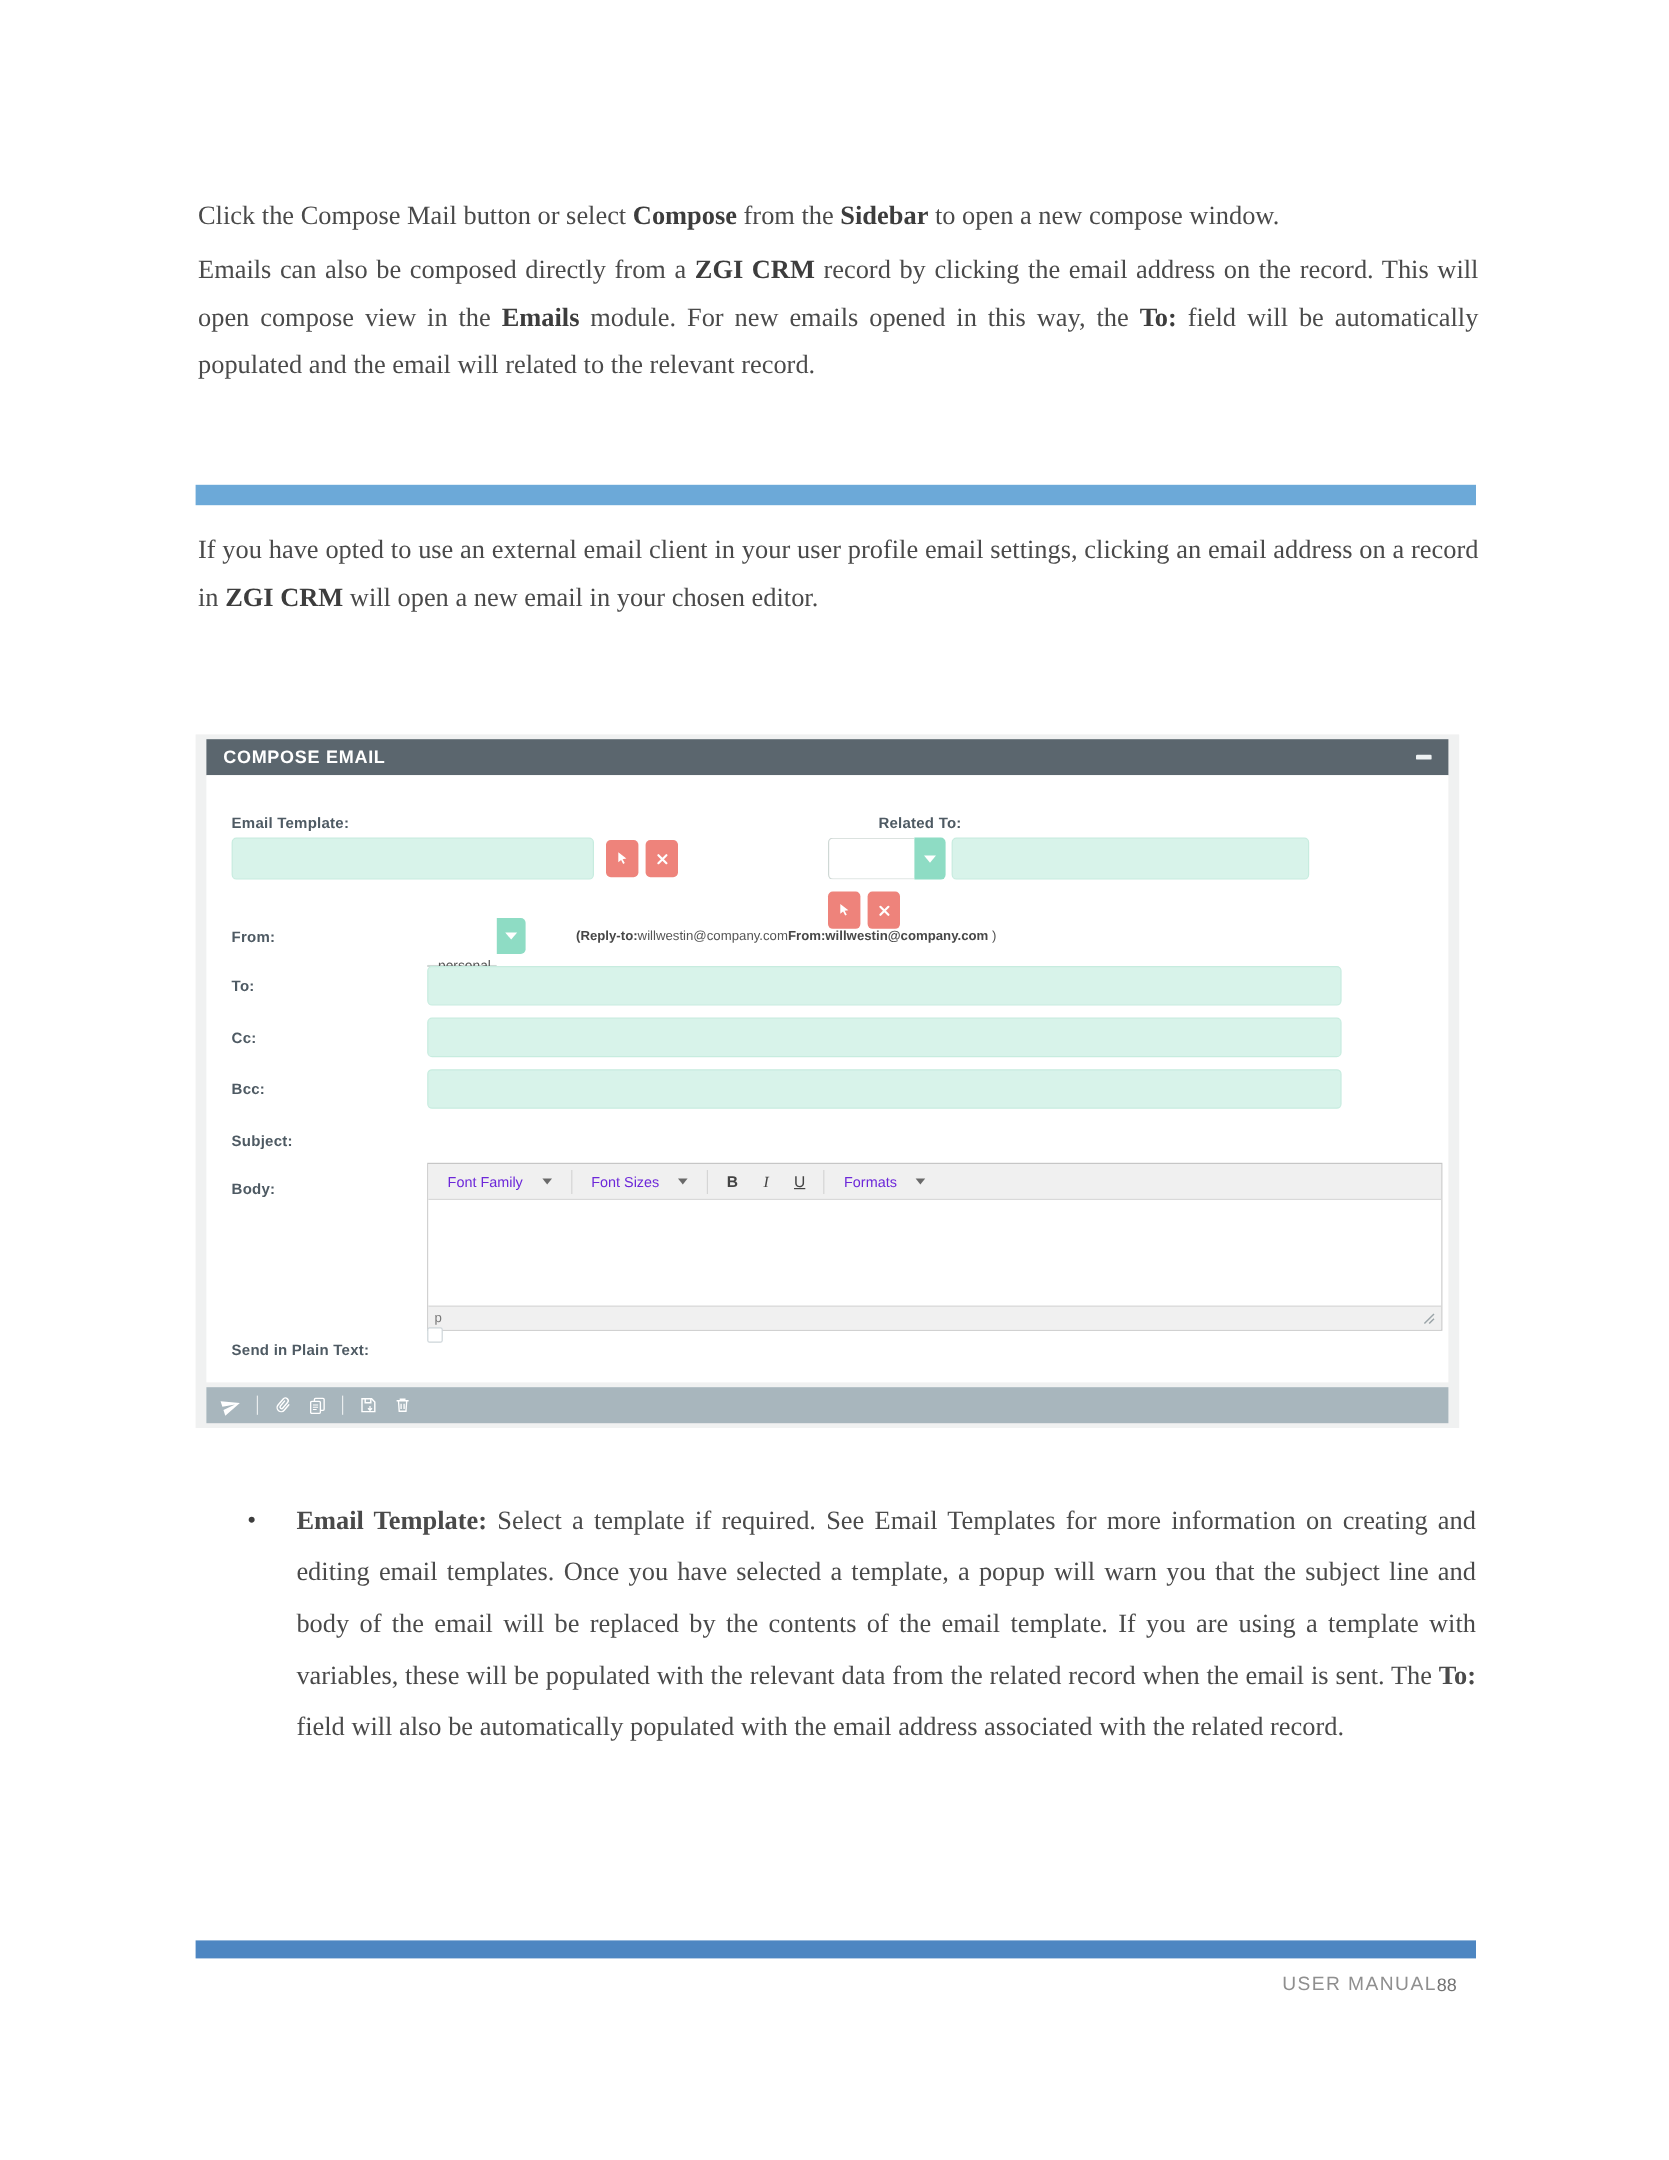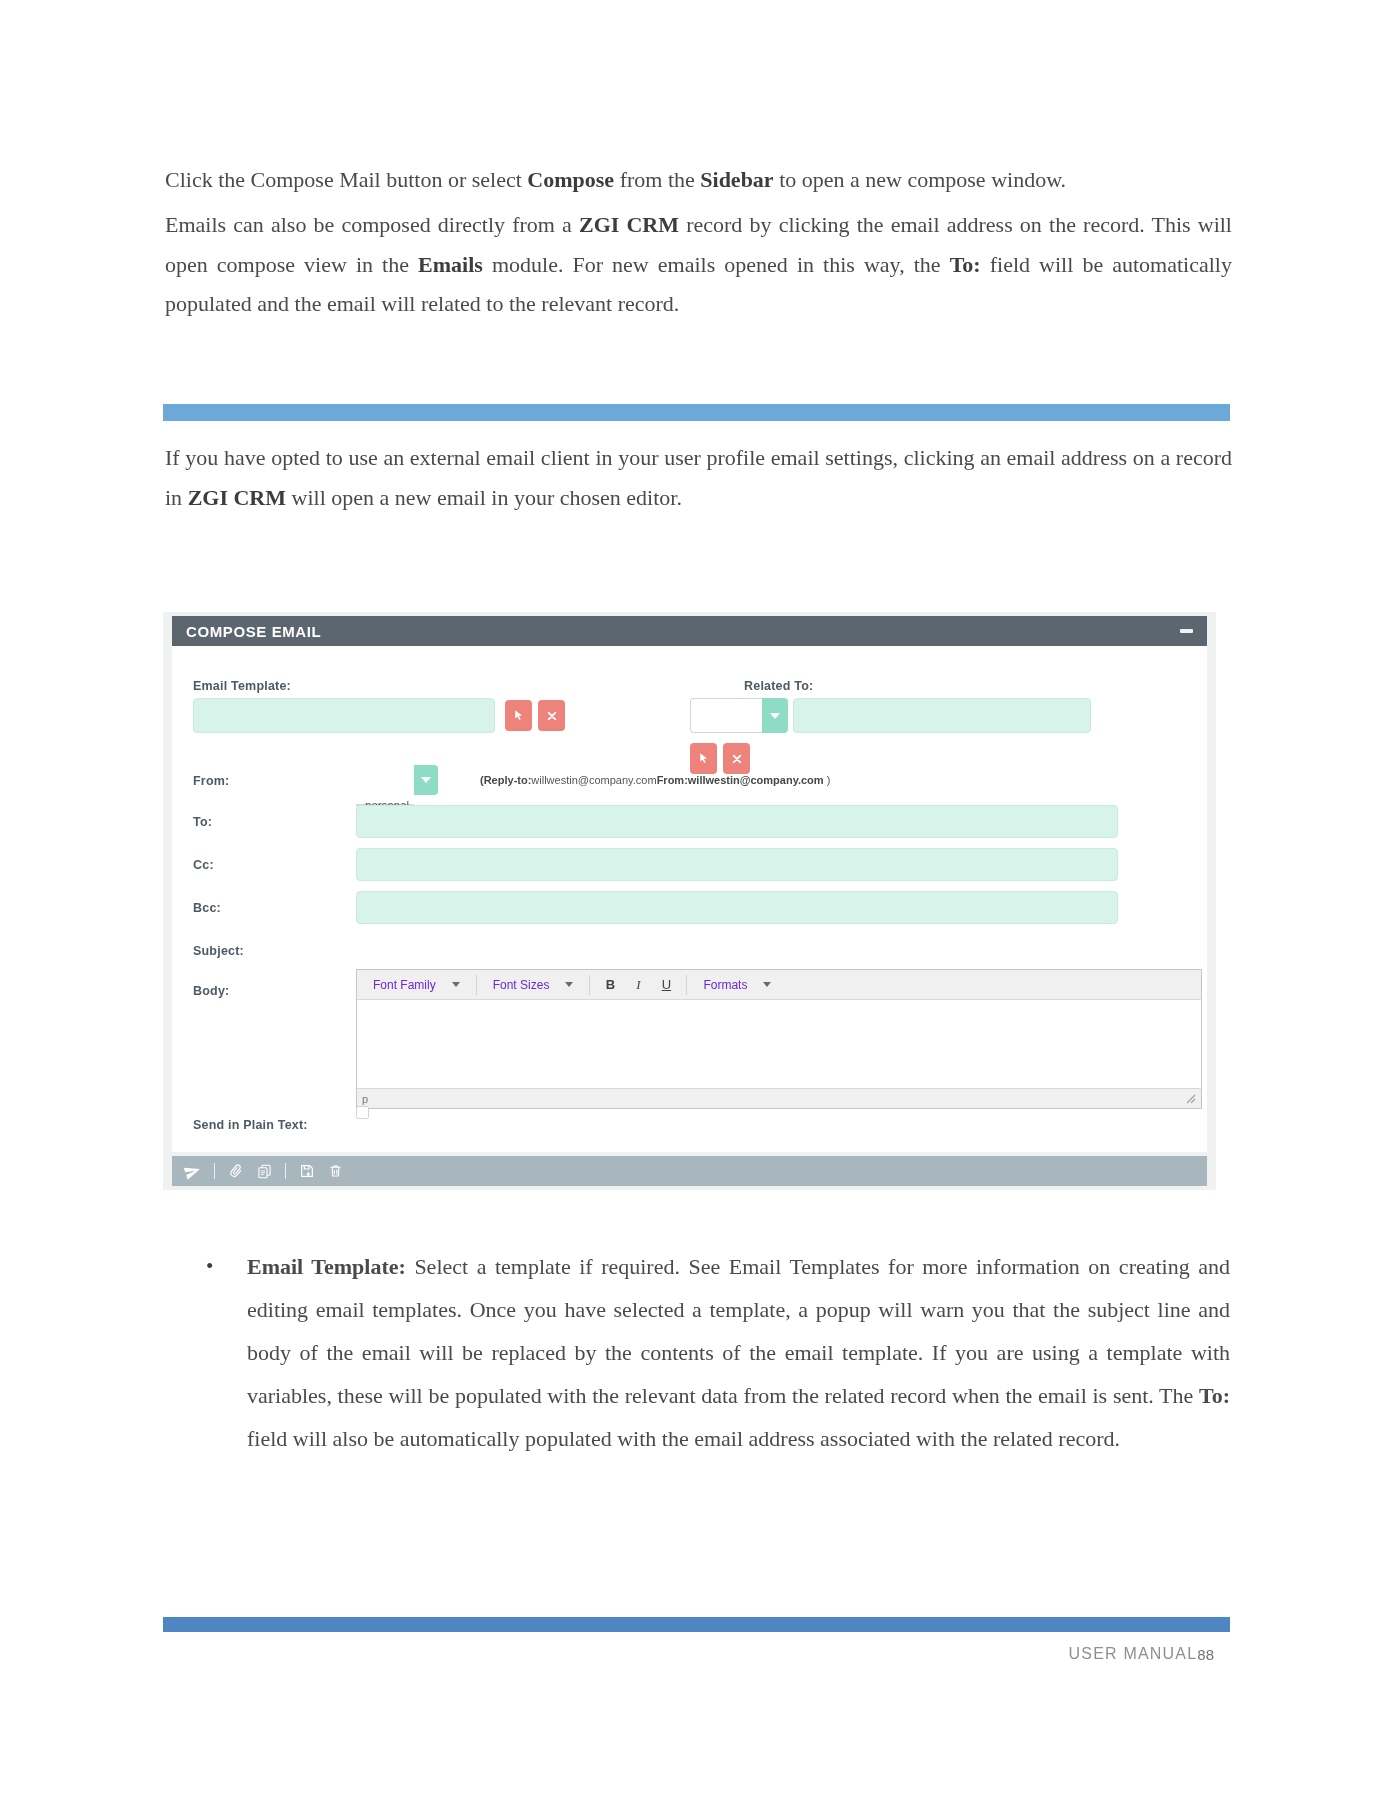--- a/index.html
+++ b/index.html
@@ -100,21 +100,21 @@
           <svg width="12" height="13" viewBox="0 0 16 16">
               <path d="M3 1l9 7-4.2.6 2.4 4.4-1.8 1-2.3-4.5L3 12z" fill="#fff"></path>
             </svg>
         </button>
         <button class="sbtn" style="left:366px;top:54px;">
           <svg width="10" height="10" viewBox="0 0 12 12">
               <path d="M2 2l8 8M10 2l-8 8" stroke="#fff" stroke-width="2.2" stroke-linecap="round"></path>
             </svg>
         </button>
 
-        <span class="lbl" style="left:524px;top:33px;padding-left:48px;">Related To:</span>
+        <span class="lbl" style="left:512px;top:33px;padding-left:48px;">Related To:</span>
         <div class="combo" style="left:518px;top:52px;height:35px;">
           <div class="combo-box" style="width:72px;"></div>
           <div class="combo-arrow" style="width:26px;">
             <span class="tri-down"></span>
           </div>
         </div>
         <div class="mint" style="left:621px;top:52px;width:298px;height:35px;"></div>
         <button class="sbtn" style="left:518px;top:97px;">
           <svg width="12" height="13" viewBox="0 0 16 16">
               <path d="M3 1l9 7-4.2.6 2.4 4.4-1.8 1-2.3-4.5L3 12z" fill="#fff"></path>

